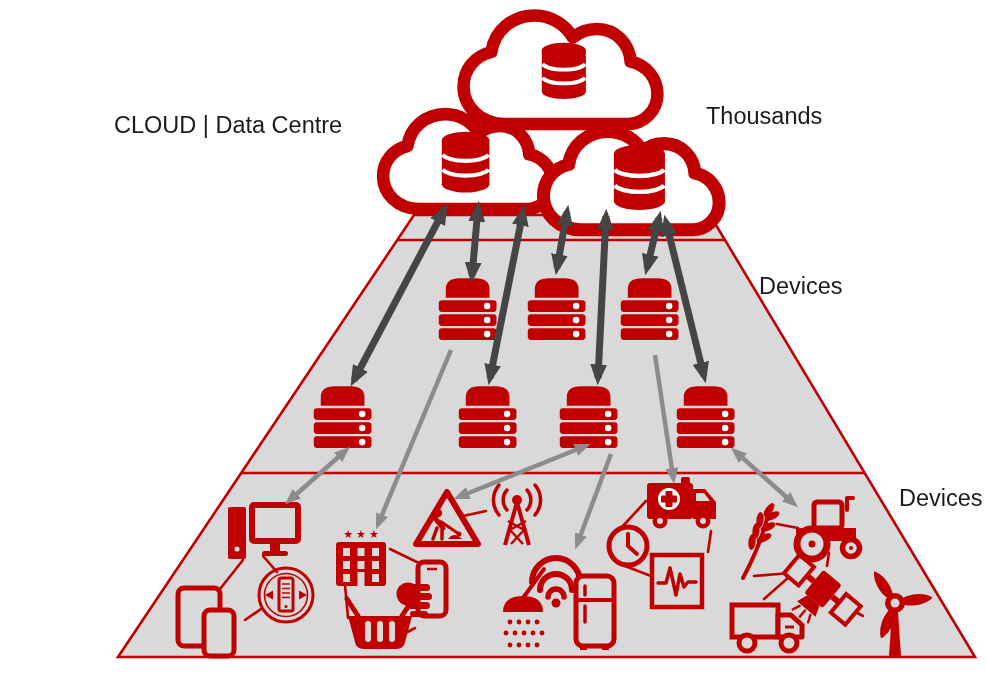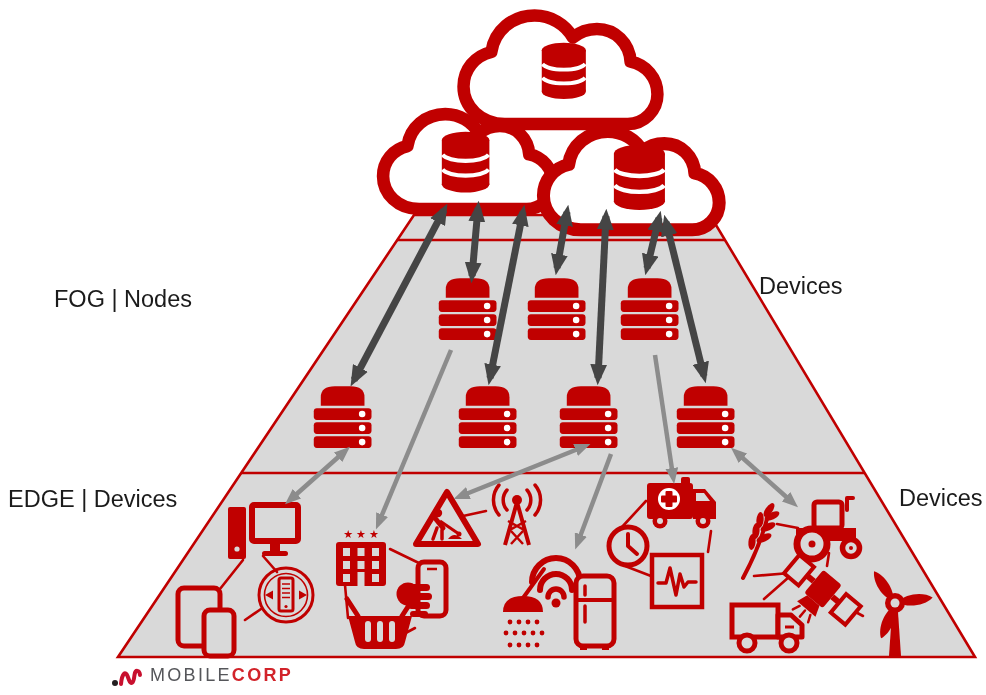--- a/index.html
+++ b/index.html
@@ -290,27 +290,19 @@
     <line x1="444" y1="210" x2="354" y2="380" marker-start="url(#aD)" marker-end="url(#aD)"></line>
     <line x1="478" y1="208" x2="472" y2="276" marker-start="url(#aD)" marker-end="url(#aD)"></line>
     <line x1="567" y1="212" x2="557" y2="268" marker-start="url(#aD)" marker-end="url(#aD)"></line>
     <line x1="659" y1="218" x2="647" y2="268" marker-start="url(#aD)" marker-end="url(#aD)"></line>
     <line x1="523" y1="212" x2="490" y2="378" marker-start="url(#aD)" marker-end="url(#aD)"></line>
     <line x1="606" y1="216" x2="598" y2="378" marker-start="url(#aD)" marker-end="url(#aD)"></line>
     <line x1="666" y1="222" x2="704" y2="376" marker-start="url(#aD)" marker-end="url(#aD)"></line>
   </g>
 </svg>
 
-<div class="layer-label" style="left:54px;top:286px">FOG | Nodes</div>
+<div class="layer-label" style="left:114px;top:112px">CLOUD | Data Centre</div>
+<div class="layer-label" style="left:706px;top:103px">Thousands</div>
 <div class="layer-label" style="left:759px;top:273px">Devices</div>
-<div class="layer-label" style="left:8px;top:486px">EDGE | Devices</div>
 <div class="layer-label" style="left:899px;top:485px">Devices</div>
 
-<div class="logo">
-  <svg class="mark" width="32" height="26" viewBox="0 0 32 26">
-    <circle cx="4" cy="21" r="3" fill="#231F20"></circle>
-    <path d="M10,22 C11,11 14.5,9 16.5,14 L18,18 C20,23 22.5,22 23.5,13 C24.3,7 28.5,8 29,13" stroke="#C8102E" stroke-width="4" fill="none" stroke-linecap="round"></path>
-  </svg>
-  <span class="gray">MOBILE</span>
-      <span class="red">CORP</span>
+
 </div>
 
-</div>
-
 </body></html>

